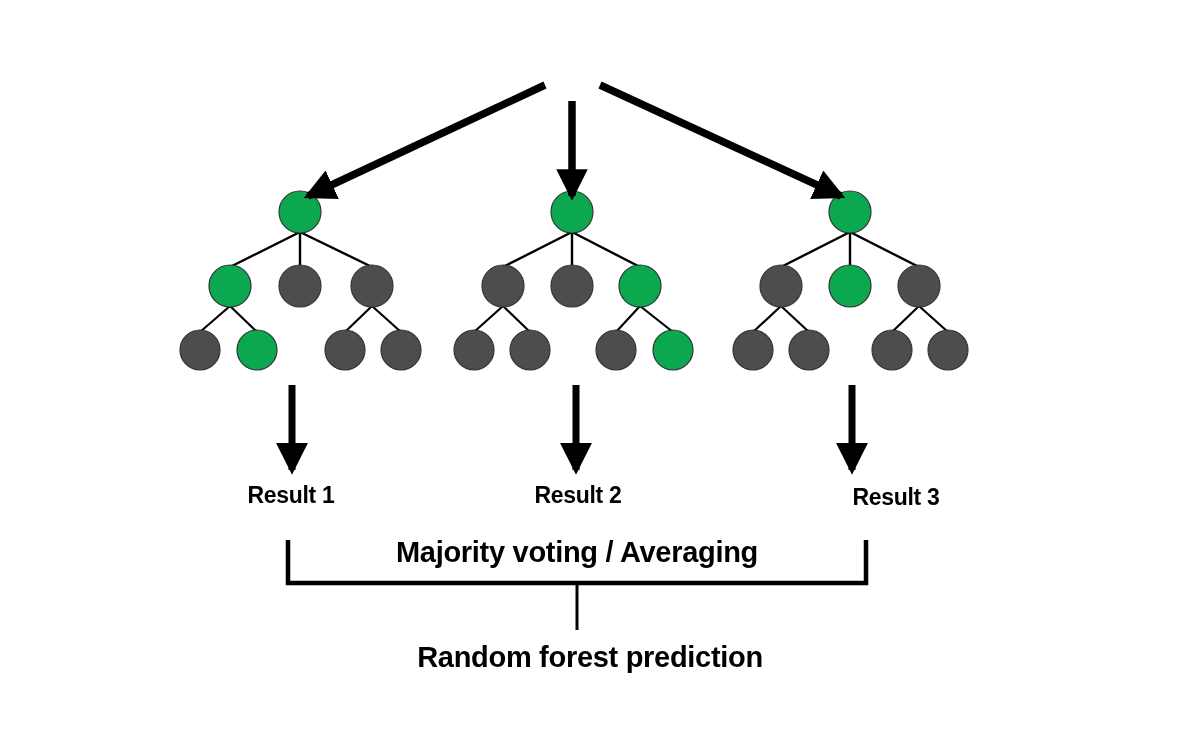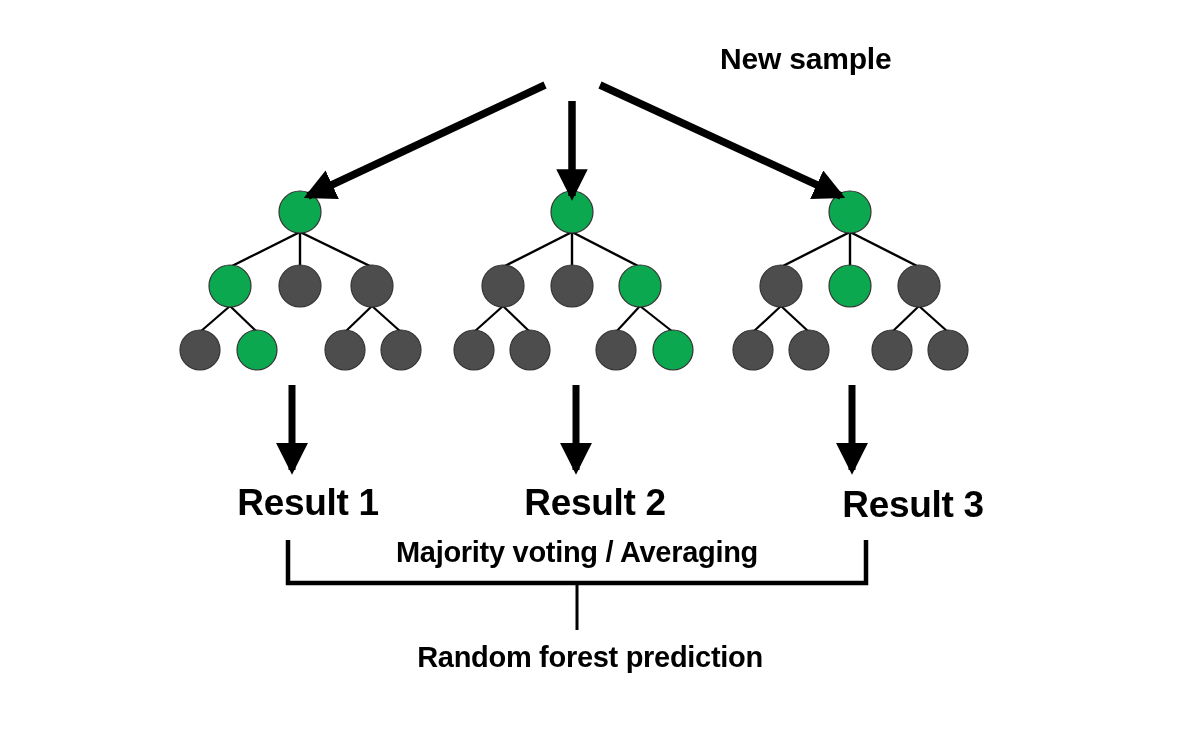--- a/index.html
+++ b/index.html
@@ -34,25 +34,24 @@
     white-space: nowrap;
     line-height: 1;
   }
   #label-new-sample {
     left: 720px;
     top: 44px;
     font-size: 30px;
     letter-spacing: -0.2px;
   }
   .result-label {
-    font-size: 37px;
+    font-size: 23px;
     letter-spacing: -0.3px;
     text-align: center;
     transform: translateX(-50%);
-    margin-left: 17px;
   }
   #label-result-1 { left: 291px; top: 484px; }
   #label-result-2 { left: 578px; top: 484px; text-align: right; }
   #label-result-3 { left: 896px; top: 486px; }
   #label-voting {
     left: 577px;
     top: 538px;
     font-size: 29px;
     letter-spacing: -0.3px;
     transform: translateX(-50%);
@@ -135,21 +134,20 @@
         <line x1="545" y1="85" x2="308" y2="196" stroke="#000000" stroke-width="7.5" stroke-linecap="butt" marker-end="url(#arrowhead-big)"></line>
         <line x1="572" y1="101" x2="572" y2="196" stroke="#000000" stroke-width="7.5" stroke-linecap="butt" marker-end="url(#arrowhead-big)"></line>
         <line x1="600" y1="85" x2="841" y2="196" stroke="#000000" stroke-width="7.5" stroke-linecap="butt" marker-end="url(#arrowhead-big)"></line>
       </g>
     <g id="aggregation-layer">
         <path d="M 288 540 L 288 583 L 866 583 L 866 540" fill="none" stroke="#000000" stroke-width="4.5"></path>
         <line x1="577" y1="583" x2="577" y2="630" stroke="#000000" stroke-width="3" stroke-linecap="butt"></line>
       </g>
   </svg>
 
-  <div class="txt" id="label-new-sample">New sample</div>
 
   <div class="txt result-label" id="label-result-1">Result 1</div>
 
   <div class="txt result-label" id="label-result-2">Result 2</div>
 
   <div class="txt result-label" id="label-result-3">Result 3</div>
 
   <div class="txt" id="label-voting">Majority voting / Averaging</div>
 
   <div class="txt" id="label-prediction">Random forest prediction</div>

